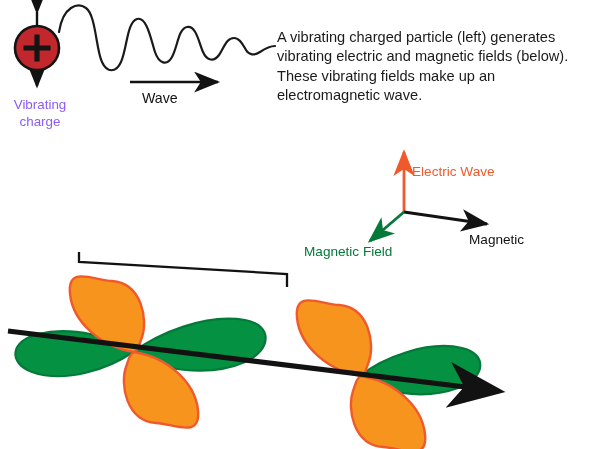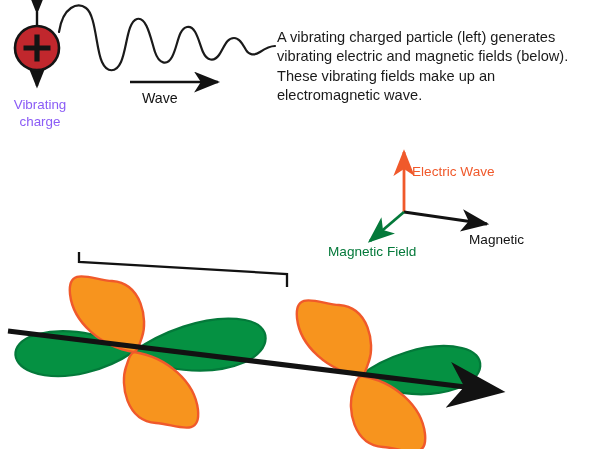--- a/index.html
+++ b/index.html
@@ -56,21 +56,21 @@
     top: 89px;
     font-size: 14.2px;
     color: #121212;
   }
   #electric-field-label {
     left: 412px;
     top: 163px;
     font-size: 13.6px;
   }
   #magnetic-field-label {
-    left: 328px;
+    left: 304px;
     top: 243px;
     font-size: 13.6px;
   }
   #direction-label {
     left: 469px;
     top: 231px;
     font-size: 13.6px;
     color: #121212;
   }
   #wavelength-label {

